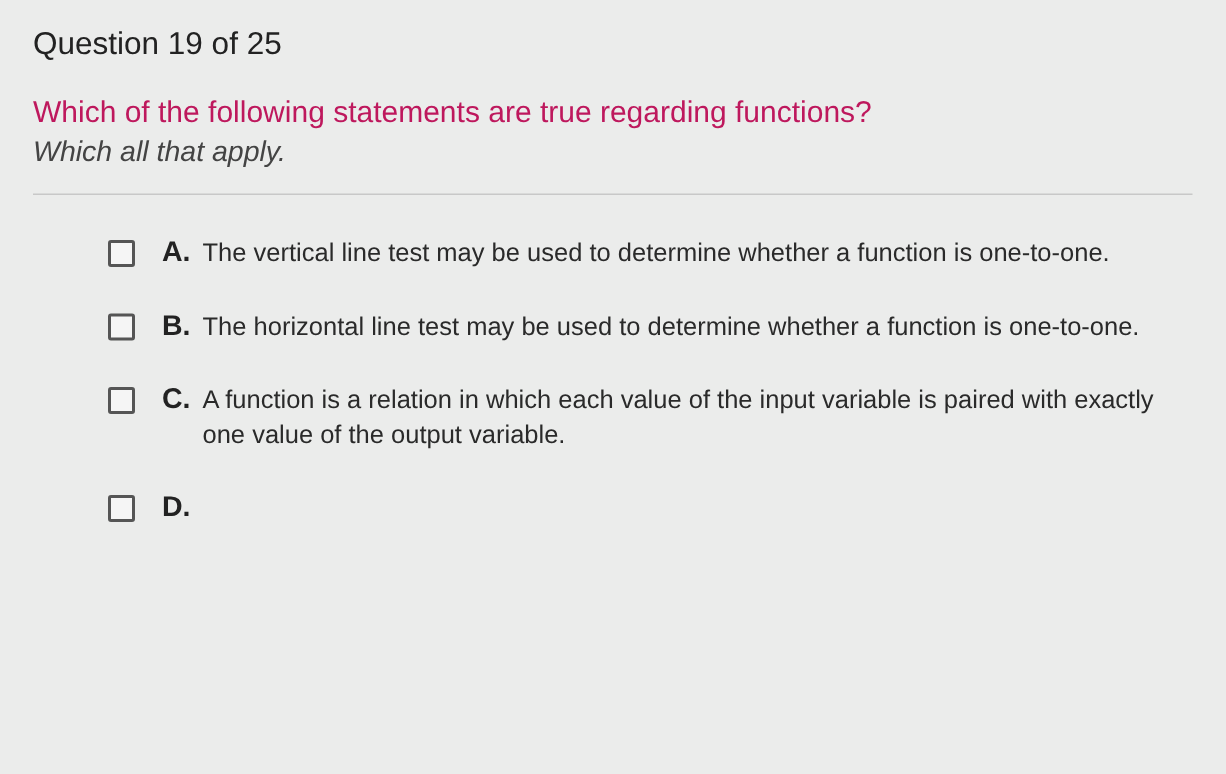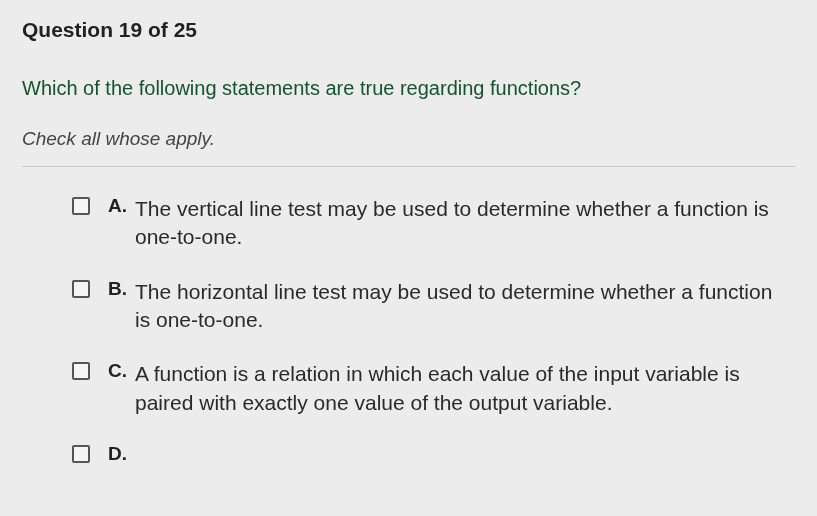--- a/index.html
+++ b/index.html
@@ -10,28 +10,28 @@
     body {
       font-family: Arial, Helvetica, sans-serif;
       background: #ebeceb;
       width: 817px;
       height: 516px;
       color: #2a2a2a;
       padding: 18px 22px;
     }
     .question-header {
       font-size: 21px;
-      font-weight: bold;
+      font-weight: normal;
       color: #222;
-      margin-bottom: 35px;
+      margin-bottom: 22px;
     }
     .question-prompt {
       font-size: 20px;
-      color: #14532d;
-      margin-bottom: 28px;
+      color: #be185d;
+      margin-bottom: 4px;
     }
     .instruction {
       font-size: 19px;
       font-style: italic;
       color: #444;
       margin-bottom: 16px;
     }
     .divider {
       border: none;
       border-top: 1px solid #c8c8c8;
@@ -63,33 +63,33 @@
       flex: 1;
     }
     .option-letter {
       font-weight: bold;
       font-size: 19px;
       color: #222;
       margin-right: 8px;
       flex-shrink: 0;
     }
     .option-text {
-      font-size: 21px;
+      font-size: 17px;
       color: #2a2a2a;
       line-height: 1.35;
     }
   </style>
 </head>
 <body>
 
 <div class="question-header">Question 19 of 25</div>
 
 <div class="question-prompt">Which of the following statements are true regarding functions?</div>
 
-<div class="instruction">Check all whose apply.</div>
+<div class="instruction">Which all that apply.</div>
 
 <hr class="divider">
 
 <div class="options">
 
   <div class="option-row">
     <div class="checkbox"></div>
     <div class="option-content">
       <span class="option-letter">A.</span>
       <span class="option-text">The vertical line test may be used to determine whether a function is one-to-one.</span>

